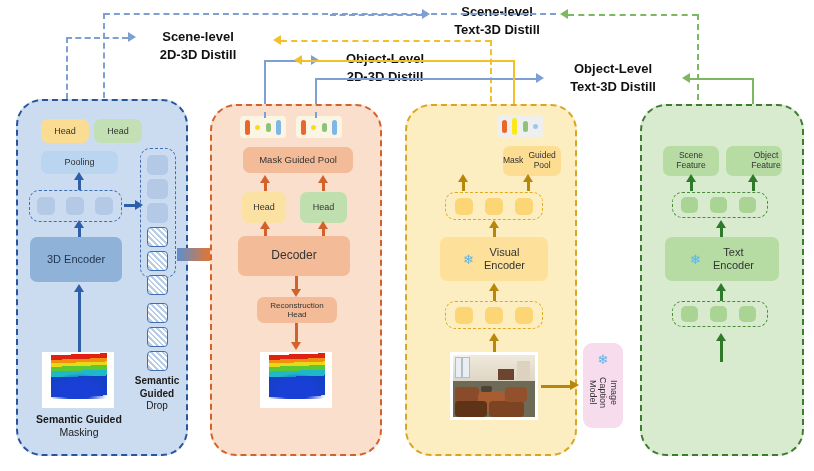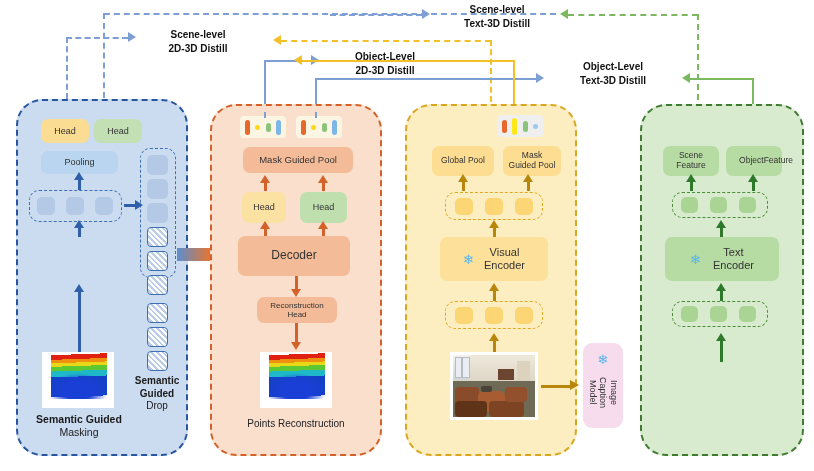--- a/index.html
+++ b/index.html
@@ -47,21 +47,21 @@
   .dash-green{position:absolute;border:1.8px dashed #4a8b39;border-radius:10px;box-sizing:border-box;}
 
   .pink-box{background:#f7dced;border-radius:9px;}
   .vert-txt{writing-mode:vertical-rl;font-size:9px;color:#333;line-height:1.2;text-align:center;}
 
   .snow{color:#58b4e8;font-size:13px;line-height:1;}
 
   .lbl{position:absolute;color:#1a1a1a;text-align:center;line-height:1.25;}
   .lbl-b{font-weight:bold;}
 
-  .distill{position:absolute;font-weight:bold;font-size:10px;color:#111;
+  .distill{position:absolute;font-weight:bold;font-size:13px;color:#111;
            text-align:center;line-height:1.35;}
 
   
   .ln{position:absolute;}
   .arrow{position:absolute;width:0;height:0;}
 
   .imgbox{position:absolute;background:#fff;overflow:hidden;}
   .room{position:absolute;inset:0;}
   .cap{position:absolute;font-size:10px;color:#222;text-align:center;line-height:1.3;}
   .chip{position:absolute;background:#fbf6e4;border-radius:4px;
@@ -133,20 +133,21 @@
   <div class="box b-head-y" style="left:41px;top:119px;width:48px;height:24px;">Head</div>
   <div class="box b-head-g" style="left:94px;top:119px;width:48px;height:24px;">Head</div>
 
   <div class="box b-pool" style="left:41px;top:151px;width:77px;height:23px;">Pooling</div>
 
   <div class="dashdot-blue" style="left:29px;top:190px;width:93px;height:32px;"></div>
   <div class="box tok-blue" style="left:37px;top:197px;width:18px;height:18px;"></div>
   <div class="box tok-blue" style="left:66px;top:197px;width:18px;height:18px;"></div>
   <div class="box tok-blue" style="left:95px;top:197px;width:18px;height:18px;"></div>
 
+  <div class="box b-enc" style="left:30px;top:237px;width:92px;height:45px;">3D Encoder</div>
 
   <div class="ln" style="left:65px;top:143px;width:0;height:0;"></div>
   <div class="ln" style="left:78px;top:178px;width:0;height:12px;border-left:3px solid #2f5fa8;"></div>
   <div class="arrow" style="left:74px;top:172px;border-bottom:8px solid #2f5fa8;border-left:5px solid transparent;border-right:5px solid transparent;"></div>
   <div class="ln" style="left:78px;top:226px;width:0;height:11px;border-left:3px solid #2f5fa8;"></div>
   <div class="arrow" style="left:74px;top:220px;border-bottom:8px solid #2f5fa8;border-left:5px solid transparent;border-right:5px solid transparent;"></div>
   <div class="ln" style="left:78px;top:290px;width:0;height:62px;border-left:3px solid #2f5fa8;"></div>
   <div class="arrow" style="left:74px;top:284px;border-bottom:8px solid #2f5fa8;border-left:5px solid transparent;border-right:5px solid transparent;"></div>
 
   <div class="dashdot-blue" style="left:140px;top:148px;width:36px;height:130px;border-style:dashed;"></div>
@@ -234,33 +235,31 @@
 
   <div class="imgbox" style="left:260px;top:352px;width:72px;height:56px;">
     <div class="room" style="background:
       radial-gradient(ellipse 60% 46% at 50% 70%, #1a3fd6 0 34%, rgba(26,63,214,0) 70%),
       linear-gradient(178deg,#ffffff 0 6%, #e02010 6% 14%, #f09010 14% 20%, #e8d818 20% 26%, #5ec832 26% 34%, #1fb8c8 34% 44%, #1440c8 44% 78%, #ffffff 78% 100%);"></div>
     <div style="position:absolute;left:0;top:0;width:9px;height:100%;background:#fff;"></div>
     <div style="position:absolute;right:0;top:0;width:7px;height:100%;background:#fff;"></div>
     <div style="position:absolute;left:0;bottom:0;width:100%;height:9px;background:#fff;"></div>
   </div>
 
-  <div class="cap" style="left:224px;top:417px;width:144px;">Points Reconstruction</div>
 
   <div class="panel p-yellow" style="left:405px;top:104px;width:172px;height:352px;"></div>
 
   <div class="chip chip2" style="left:497px;top:115px;width:46px;height:22px;">
     <span class="dot" style="width:5px;height:13px;background:#e8672a;"></span>
     <span class="dot" style="width:5px;height:17px;background:#ffe81a;"></span>
     <span class="dot" style="width:5px;height:11px;background:#8cc37a;"></span>
     <span class="dot" style="width:5px;height:5px;background:#9cc9ea;"></span>
   </div>
 
-  <div class="box y-pool" style="left:432px;top:146px;width:62px;height:30px;">Global Pool</div>
-  <div class="box y-pool" style="left:503px;top:146px;width:58px;height:30px;flex-direction:column;">
+  <div class="box y-pool" style="left:503px;top:146px;width:58px;height:30px;flex-direction:row;">
     <span>Mask</span>
     <span>Guided Pool</span>
   </div>
 
   <div class="dashdot-yellow" style="left:445px;top:192px;width:98px;height:28px;"></div>
   <div class="box tok-yellow" style="left:455px;top:198px;width:18px;height:17px;"></div>
   <div class="box tok-yellow" style="left:485px;top:198px;width:18px;height:17px;"></div>
   <div class="box tok-yellow" style="left:515px;top:198px;width:18px;height:17px;"></div>
 
   <div class="box y-enc" style="left:440px;top:237px;width:108px;height:44px;">
@@ -319,21 +318,21 @@
 
   <div class="ln" style="left:640px;top:385px;width:28px;height:0;border-top:3px solid #2f7a2a;"></div>
   <div class="arrow" style="left:667px;top:380px;border-left:9px solid #2f7a2a;border-top:5px solid transparent;border-bottom:5px solid transparent;"></div>
 
   <div class="panel p-green" style="left:640px;top:104px;width:164px;height:352px;"></div>
 
   <div class="box g-feat" style="left:663px;top:146px;width:56px;height:30px;flex-direction:column;">
     <span>Scene</span>
     <span>Feature</span>
   </div>
-  <div class="box g-feat" style="left:726px;top:146px;width:56px;height:30px;flex-direction:row;padding-left:24px;">
+  <div class="box g-feat" style="left:726px;top:146px;width:56px;height:30px;flex-direction:column;padding-left:24px;">
     <span>Object</span>
     <span>Feature</span>
   </div>
 
   <div class="dash-green" style="left:672px;top:192px;width:96px;height:26px;"></div>
   <div class="box tok-green" style="left:681px;top:197px;width:17px;height:16px;"></div>
   <div class="box tok-green" style="left:710px;top:197px;width:17px;height:16px;"></div>
   <div class="box tok-green" style="left:739px;top:197px;width:17px;height:16px;"></div>
 
   <div class="box g-enc" style="left:665px;top:237px;width:114px;height:44px;">

